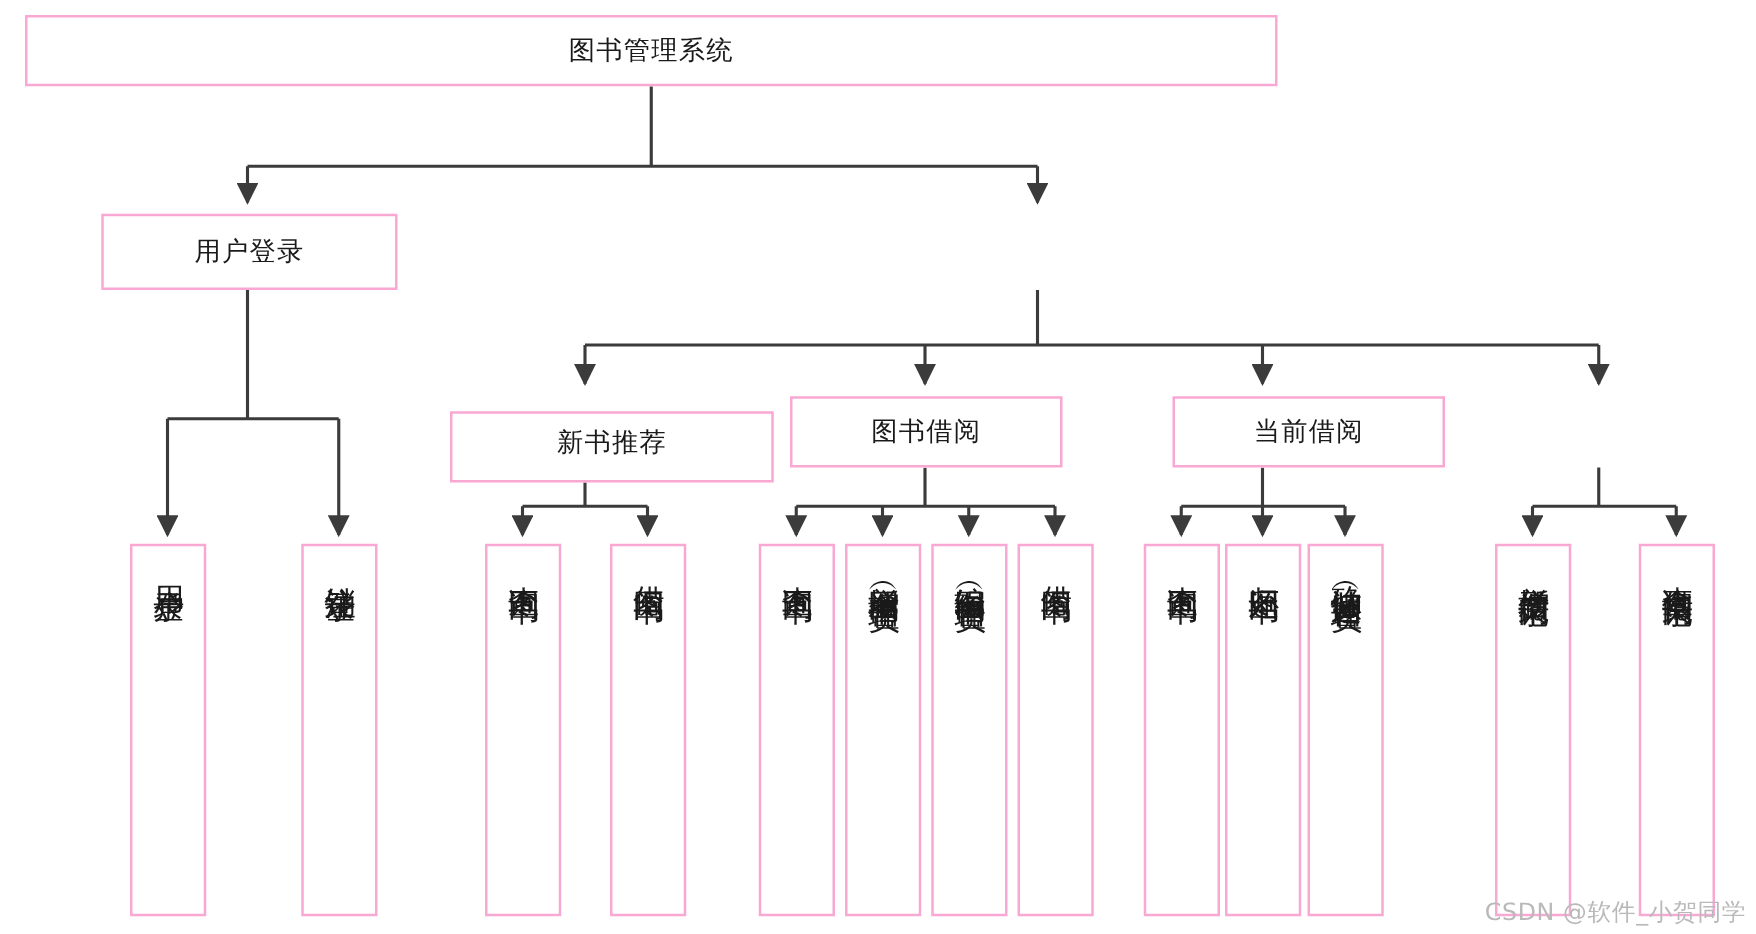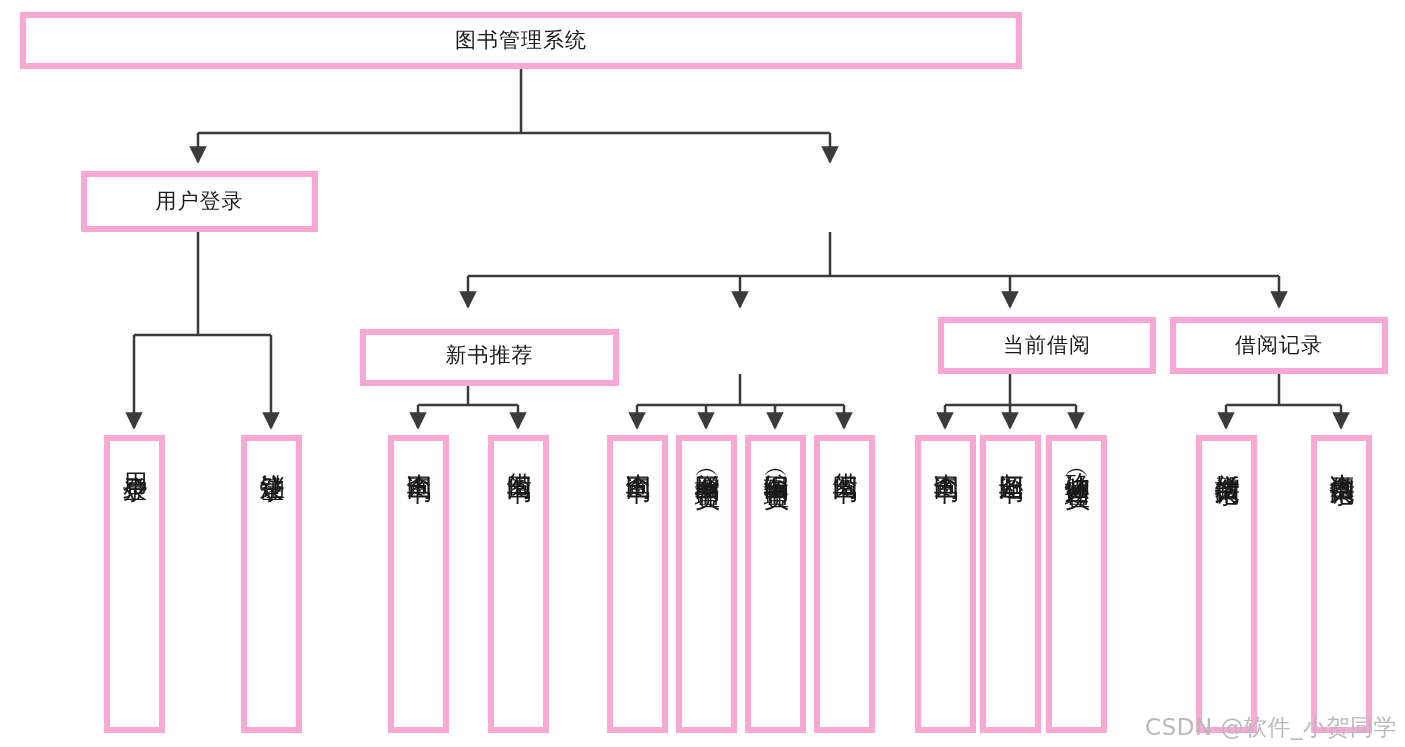--- a/index.html
+++ b/index.html
@@ -19,21 +19,21 @@
     position: absolute;
     left: 0;
     top: 0;
     width: 1405px;
     height: 747px;
     pointer-events: none;
   }
   .node {
     position: absolute;
     box-sizing: border-box;
-    border: 6px solid #f9a8d4;
+    border: 2px solid #f9a8d4;
     background: #ffffff;
     display: flex;
     align-items: center;
     justify-content: center;
     color: #1a1a1a;
   }
   .node .label {
     display: block;
     text-align: center;
     line-height: 1.18;
@@ -55,21 +55,21 @@
     text-orientation: upright;
     font-size: 25px;
     line-height: 1.05;
     letter-spacing: 2px;
     white-space: nowrap;
   }
   .watermark {
     position: absolute;
     right: 8px;
     bottom: 4px;
-    font-size: 23px;
+    font-size: 19px;
     color: #b9b9b9;
     letter-spacing: 0.5px;
     white-space: nowrap;
     font-family: "DejaVu Sans", "Liberation Sans", sans-serif;
   }
 </style>
 </head>
 <body>
 
 <div id="canvas">
@@ -128,25 +128,25 @@
     <span class="label">图书管理系统</span>
   </div>
 
   <div class="node horiz" style="left:81px; top:171px; width:237px; height:61px;">
     <span class="label">用户登录</span>
   </div>
 
   <div class="node horiz" style="left:360px; top:329px; width:259px; height:57px;font-family:Liberation Mono, monospace;">
     <span class="label">新书推荐</span>
   </div>
+  <div class="node horiz" style="left:632px; top:317px; width:218px; height:57px;">
+    <span class="label">图书借阅</span>
+  </div>
   <div class="node horiz" style="left:938px; top:317px; width:218px; height:57px;">
     <span class="label">当前借阅</span>
-  </div>
-  <div class="node horiz" style="left:1170px; top:317px; width:218px; height:57px;">
-    <span class="label">借阅记录</span>
   </div>
 
   <div class="node vert" style="left:104px; top:435px; width:61px; height:298px;">
     <span class="label">用户登录</span>
   </div>
   <div class="node vert" style="left:241px; top:435px; width:61px; height:298px;">
     <span class="label">注销登录</span>
   </div>
 
   <div class="node vert" style="left:388px; top:435px; width:61px; height:298px;">

